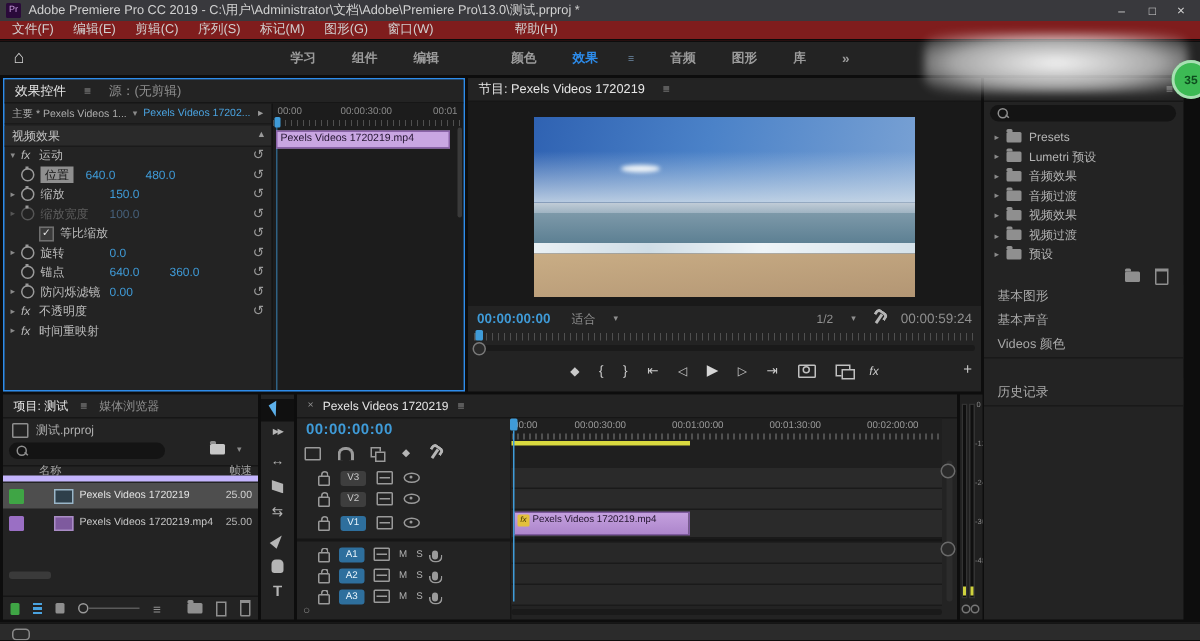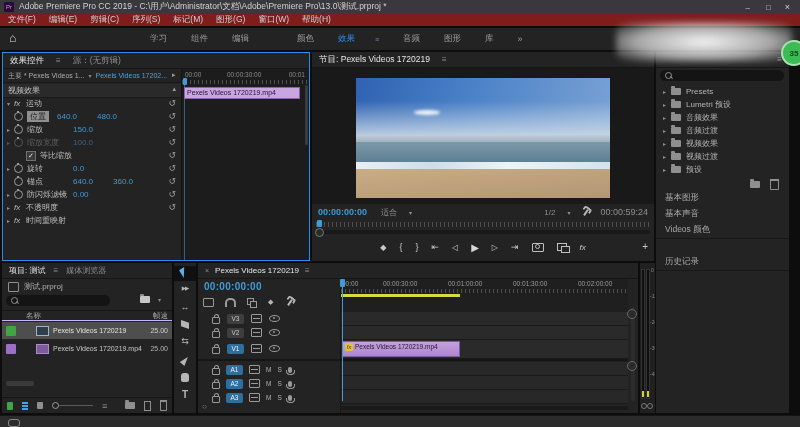--- a/index.html
+++ b/index.html
@@ -77,26 +77,26 @@
   </div>
 
   <div class="abs" style="left:0;top:14px;width:800px;height:13px;background:#7f1d1d;display:flex;align-items:center;gap:13px;padding:0 8px;box-sizing:border-box;border-bottom:1px solid #0a0a0a;">
     <span style="font-size:8.5px;color:#d0d0d0;">文件(F)</span>
     <span style="font-size:8.5px;color:#d0d0d0;">编辑(E)</span>
     <span style="font-size:8.5px;color:#d0d0d0;">剪辑(C)</span>
     <span style="font-size:8.5px;color:#d0d0d0;">序列(S)</span>
     <span style="font-size:8.5px;color:#d0d0d0;">标记(M)</span>
     <span style="font-size:8.5px;color:#d0d0d0;">图形(G)</span>
     <span style="font-size:8.5px;color:#d0d0d0;">窗口(W)</span>
-    <span style="font-size:8.5px;color:#d0d0d0;">帮助(H)</span>
+    <span style="font-size:8.5px;color:#d0d0d0;margin-left:41px;">帮助(H)</span>
   </div>
 
   <div class="abs" style="left:0;top:28px;width:800px;height:22px;background:#232323;">
     <span style="position:absolute;left:9px;top:3px;font-size:12px;color:#d5d5d5;">⌂</span>
-    <div class="abs row" style="left:150px;top:0;width:460px;height:22px;gap:24px;">
+    <div class="abs row" style="left:150px;top:0;width:460px;height:22px;justify-content:center;gap:24px;font-weight:bold;">
       <span style="font-size:8.5px;color:#9b9b9b;">学习</span>
       <span style="font-size:8.5px;color:#9b9b9b;">组件</span>
       <span style="font-size:8.5px;color:#9b9b9b;">编辑</span>
       <span style="font-size:8.5px;color:#9b9b9b;padding-left:24px;">颜色</span>
       <span class="row" style="gap:20px;">
         <span style="font-size:8.5px;color:#2d8ceb;">效果</span>
         <span style="font-size:7px;color:#6d8aa5;">≡</span>
       </span>
       <span style="font-size:8.5px;color:#9b9b9b;">音频</span>
       <span style="font-size:8.5px;color:#9b9b9b;">图形</span>
@@ -333,21 +333,21 @@
     </div>
     <div class="abs row" style="left:6px;top:18px;gap:5px;">
       <span style="width:9px;height:8px;border:1px solid #8f8f8f;border-radius:1px;"></span>
       <span style="font-size:8px;color:#b0b0b0;">测试.prproj</span>
     </div>
     <div class="abs row" style="left:4px;top:32px;width:104px;height:11px;background:#141414;border-radius:6px;padding:0 5px;gap:4px;box-sizing:border-box;">
       <span class="si"></span>
     </div>
     <span class="fold" style="position:absolute;left:138px;top:33px;background:#c7c7c7;"></span>
     <span style="position:absolute;left:156px;top:33px;font-size:6px;color:#8a8a8a;">▾</span>
-    <div class="abs row" style="left:0;top:47px;width:170px;height:11px;border-top:1px solid #161616;border-bottom:1px solid #c4b5fd;padding:0 4px;box-sizing:border-box;">
+    <div class="abs row" style="left:0;top:47px;width:170px;height:11px;border-top:1px solid #161616;border-bottom:4px solid #c4b5fd;padding:0 4px;box-sizing:border-box;">
       <span style="font-size:7.5px;color:#a5a5a5;margin-left:20px;">名称</span>
       <span style="flex:1;"></span>
       <span style="font-size:7.5px;color:#a5a5a5;">帧速</span>
     </div>
     <div class="abs row" style="left:0;top:59px;width:170px;height:17px;background:#4e4e4e;padding:0 4px;gap:4px;box-sizing:border-box;">
       <span class="chip" style="background:#3fa545;"></span>
       <span style="width:11px;height:8px;background:#2e3f4a;border:1px solid #9ab6c8;margin-left:16px;flex:none;"></span>
       <span style="font-size:7px;color:#e2e2e2;white-space:nowrap;overflow:hidden;flex:1;">Pexels Videos 1720219</span>
       <span style="font-size:7px;color:#d0d0d0;">25.00</span>
     </div>

